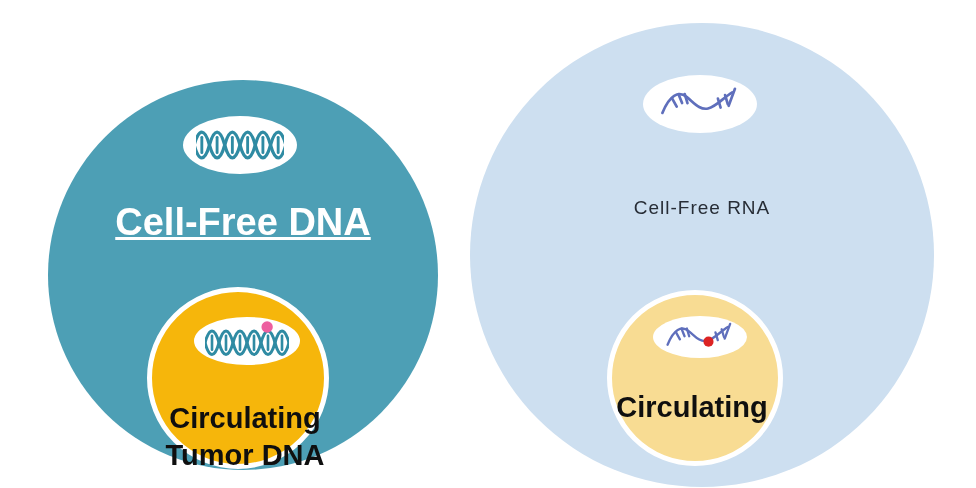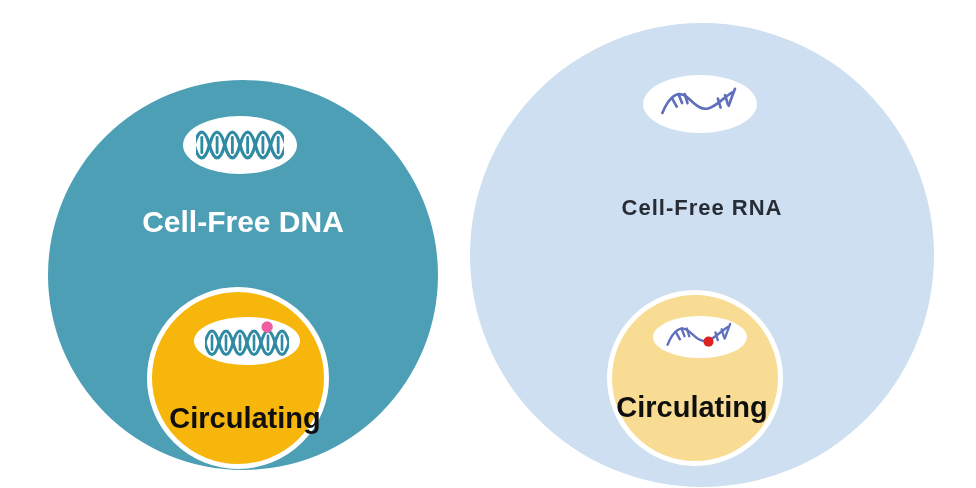--- a/index.html
+++ b/index.html
@@ -35,25 +35,25 @@
     position:absolute;background:#ffffff;border-radius:50%;
     display:flex;align-items:center;justify-content:center;z-index:4;
   }
   .oval-cfdna{left:183px;top:116px;width:114px;height:58px;}
   .oval-ctdna{left:194px;top:317px;width:106px;height:48px;}
   .oval-cfrna{left:643px;top:75px;width:114px;height:58px;}
   .oval-ctrna{left:653px;top:316px;width:94px;height:42px;}
   .label{position:absolute;text-align:center;z-index:5;}
   .label-cfdna{
     left:48px;top:205px;width:390px;
-    color:#ffffff;font-weight:700;font-size:30px;line-height:34px;
+    color:#ffffff;font-weight:700;font-size:38px;line-height:34px;text-decoration:underline;
   }
   .label-cfrna{
     left:470px;top:191px;width:464px;
-    color:var(--dark-text);font-weight:700;font-size:22px;line-height:33px;letter-spacing:1px;
+    color:var(--dark-text);font-weight:400;font-size:19px;line-height:33px;letter-spacing:1px;
   }
   .label-ctdna{
     left:95px;top:400px;width:300px;
     color:var(--black-text);font-weight:700;font-size:29px;line-height:37px;
   }
   .label-ctrna{
     left:542px;top:389px;width:300px;
     color:var(--black-text);font-weight:700;font-size:29px;line-height:37px;
   }
   svg{display:block;}
@@ -99,20 +99,21 @@
           <line x1="72" y1="22" x2="72" y2="38"></line>
           <line x1="88" y1="22" x2="88" y2="38"></line>
         </g>
       </g>
       <circle cx="71" cy="12" r="6.5" fill="var(--pink)"></circle>
     </svg>
   </div>
 
   <div class="label label-ctdna">
     <div>Circulating</div>
+    <div>Tumor DNA</div>
   </div>
 
   <div class="circle cfrna"></div>
 
   <div class="oval oval-cfrna">
     <svg width="86" height="40" viewBox="0 0 96 44">
       <g fill="none" stroke="var(--rna-strand)" stroke-width="3" stroke-linecap="round">
         <path d="M6,32 C14,12 24,7 33,14 C41,20 47,29 57,27 C66,25 74,15 84,9"></path>
         <path d="M87,5 L80,24"></path>
         <path d="M17,16 L22,25"></path>

